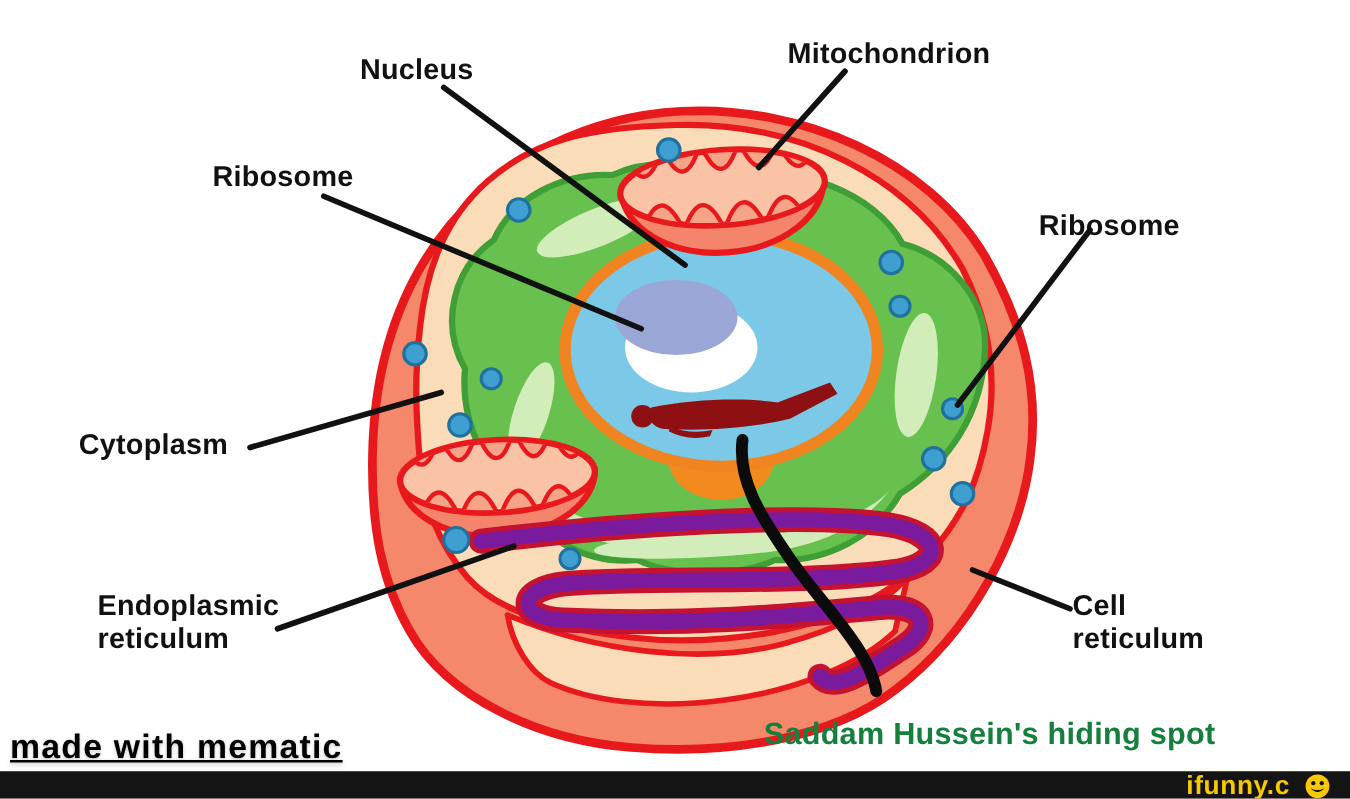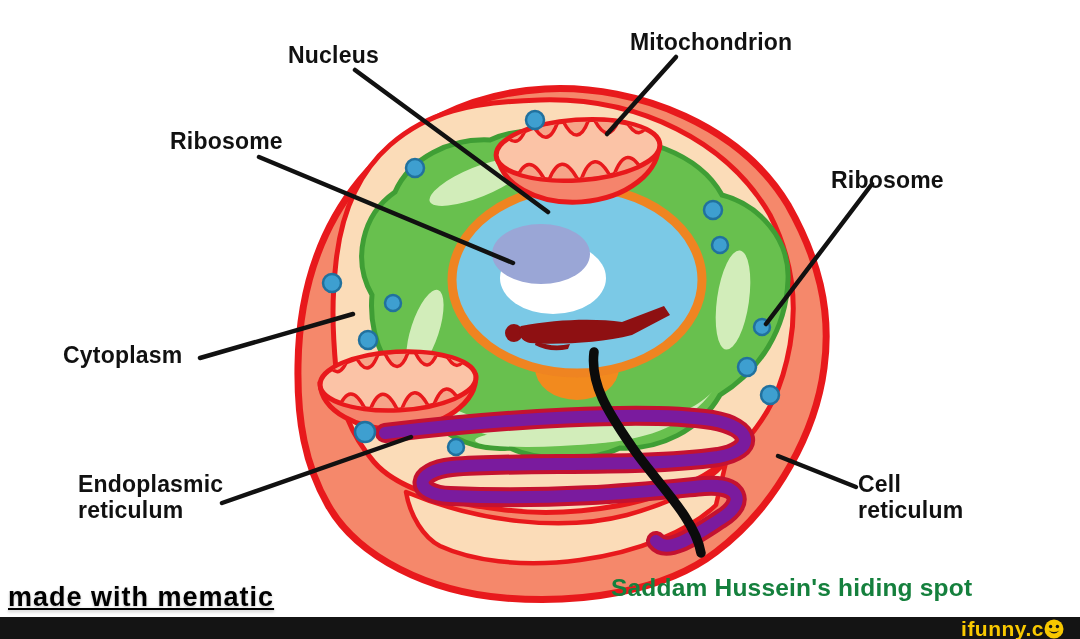--- a/index.html
+++ b/index.html
@@ -20,21 +20,21 @@
     position:absolute;left:8px;top:582px;font-size:27px;font-weight:bold;
     color:#000000;letter-spacing:1px;
     text-shadow:0 1px 0 #e2e2e2,0 2px 3px #cfcfcf,0 0 2px #e9e9e9;
     text-decoration:underline;
   }
   .footer-bar{
     position:absolute;left:0;bottom:0;width:1080px;height:22px;background:#141414;
     display:flex;align-items:center;justify-content:flex-end;padding-right:16px;
     box-sizing:border-box;
   }
-  .ifunny-logo{display:flex;align-items:center;gap:1px;transform:translateY(1px);}
+  .ifunny-logo{display:flex;align-items:center;gap:13px;transform:translateY(1px);}
   .ifunny-text{
     color:#f8c800;font-weight:bold;font-size:21px;letter-spacing:0.5px;line-height:20px;
   }
   .smiley{display:block;margin-left:-1px;}
 </style>
 </head>
 <body>
 
 <div id="stage">
 

